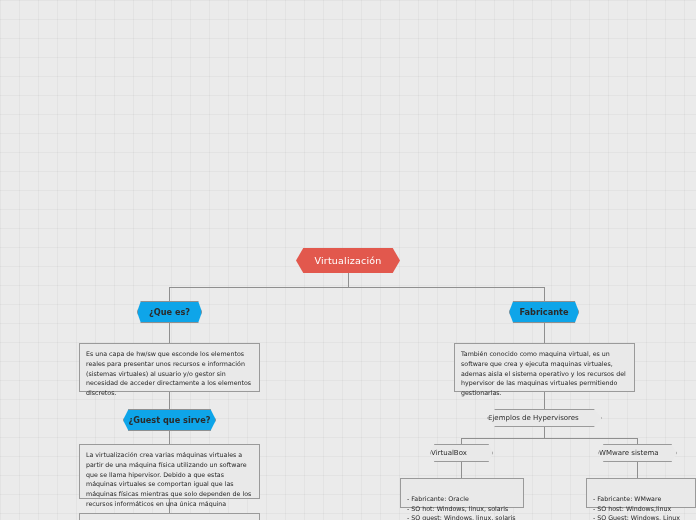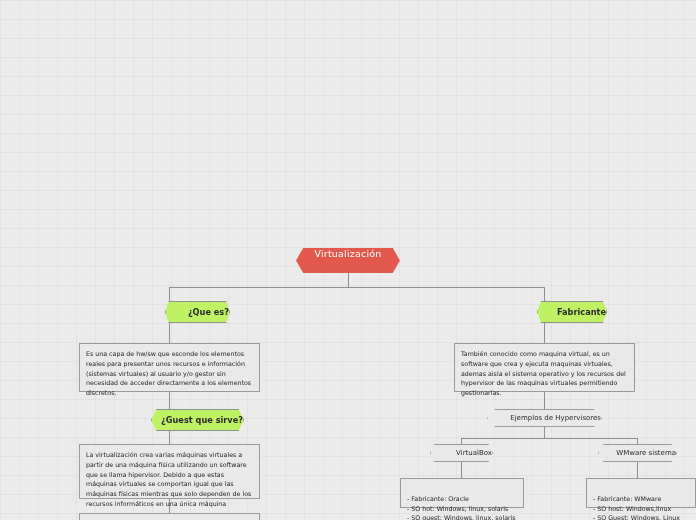--- a/index.html
+++ b/index.html
@@ -42,47 +42,47 @@
   
   .root-node {
     left: 296px;
     top: 248px;
     width: 104px;
     height: 25px;
     background: #e2584d;
     color: #ffffff;
     font-size: 9.5px;
     display: flex;
+    align-items: center;
     justify-content: center;
     clip-path: polygon(7% 0%, 93% 0%, 100% 50%, 93% 100%, 7% 100%, 0% 50%);
     letter-spacing: 0.2px;
   }
   
   .hex-node {
     height: 22px;
-    background: #bef264;
+    background: #0ea5e9;
     border: 1px solid #8f8f8f;
     color: #2b2b2b;
     font-size: 8.2px;
     font-weight: bold;
     display: flex;
     align-items: center;
-    justify-content: flex-end;
+    justify-content: center;
     clip-path: polygon(6% 0%, 94% 0%, 100% 50%, 94% 100%, 6% 100%, 0% 50%);
-    margin-left: 28px;
   }
   .hex-small {
     height: 18px;
     background: #e9e9e9;
     border: 1px solid #9a9a9a;
     color: #2b2b2b;
     font-size: 7px;
     display: flex;
     align-items: center;
-    justify-content: flex-end;
+    justify-content: flex-start;
     clip-path: polygon(7% 0%, 93% 0%, 100% 50%, 93% 100%, 7% 100%, 0% 50%);
   }
   
   .box-node {
     background: #e9e9e9;
     border: 1px solid #9a9a9a;
     color: #1f1f1f;
     font-size: 6.3px;
     line-height: 1.55;
     padding: 5px 6px;

